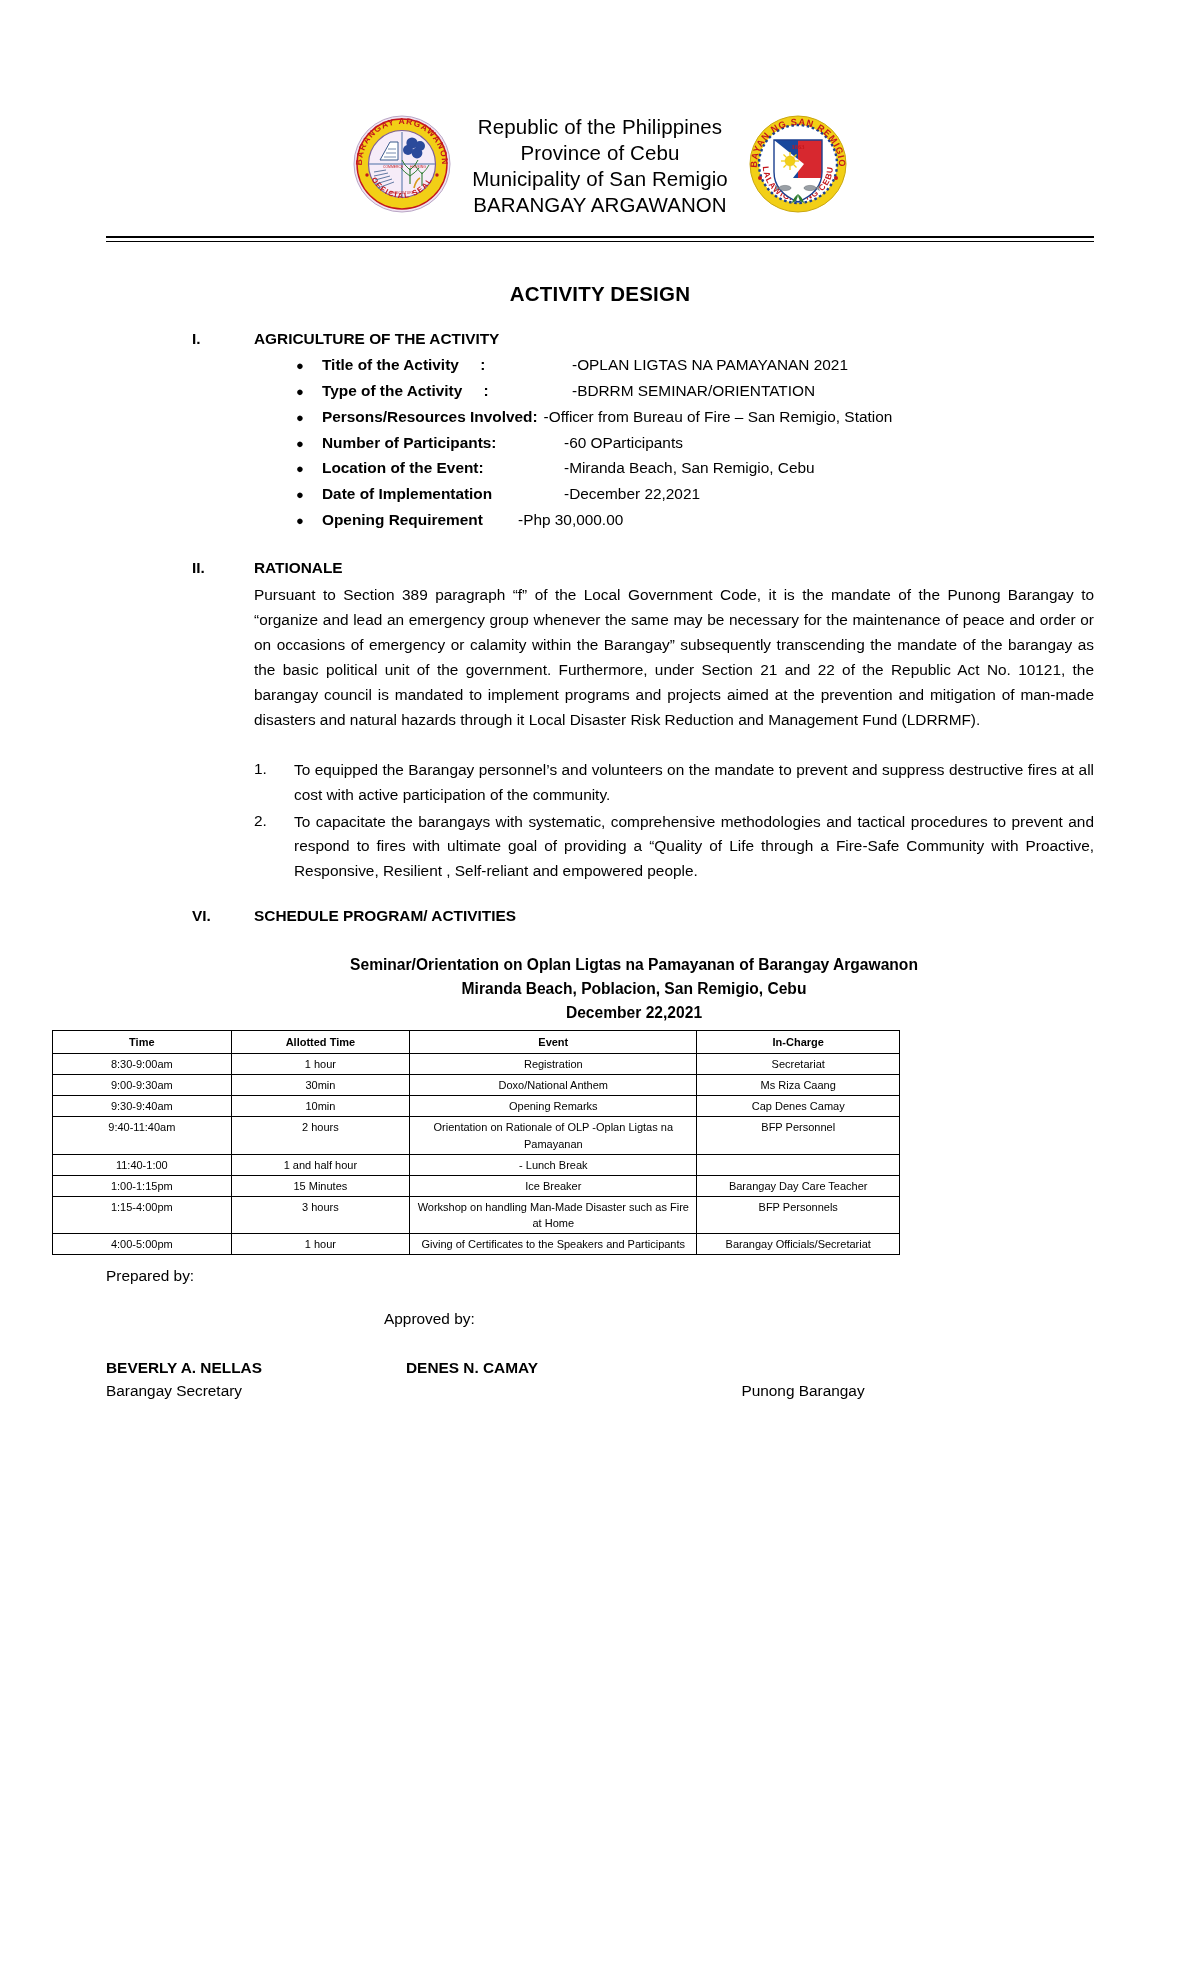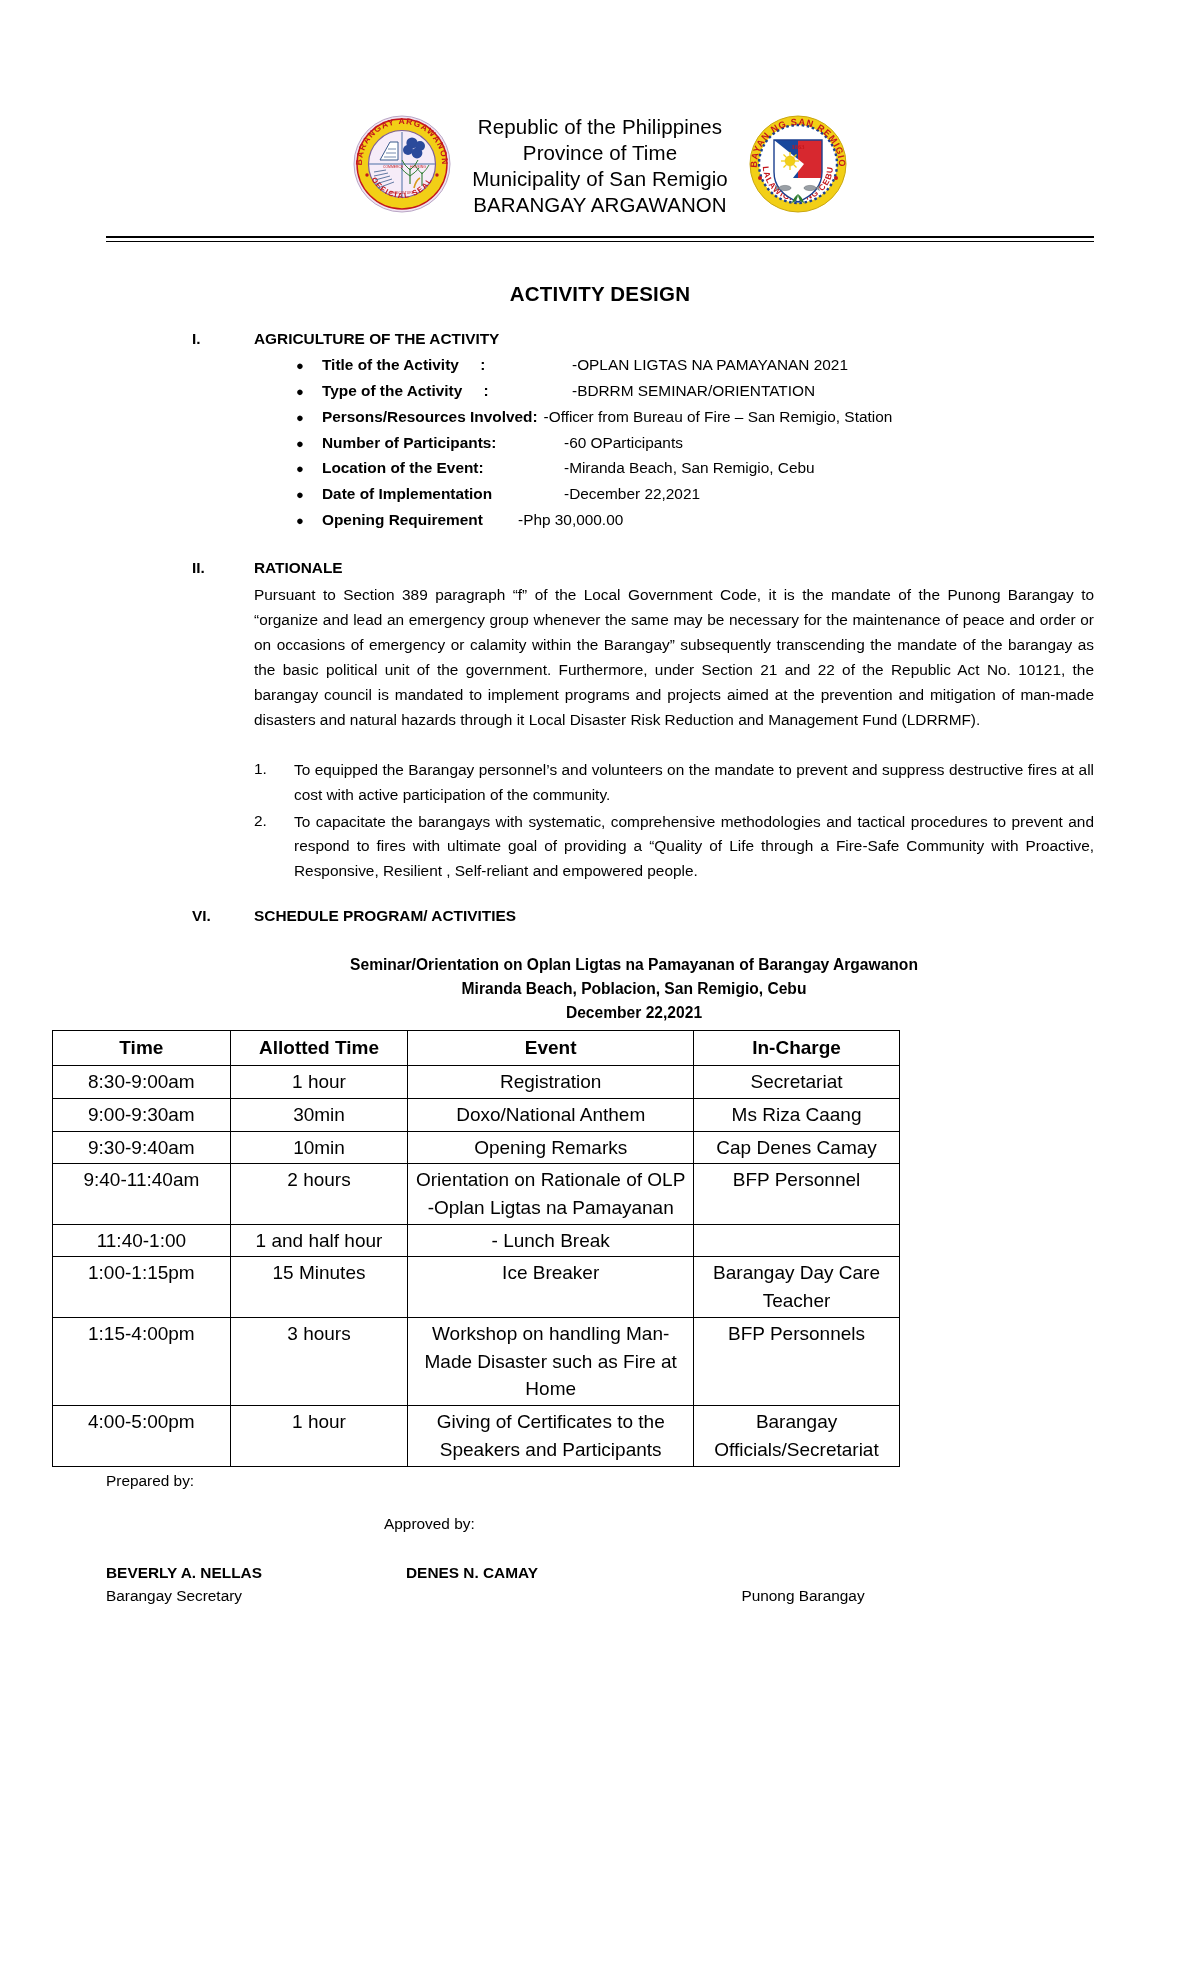--- a/index.html
+++ b/index.html
@@ -144,21 +144,21 @@
     line-height: 1.52;
     margin: 26px 0 0 0;
     padding-left: 68px;
   }
 
   
   table.schedule {
     border-collapse: collapse;
     width: 848px;
     margin: 6px 0 0 52px;
-    font-size: 19px;
+    font-size: 11px;
   }
   table.schedule td, table.schedule th {
     border: 1.4px solid #000;
     padding: 2px 4px;
     text-align: center;
     vertical-align: top;
     line-height: 1.46;
     font-weight: normal;
   }
   table.schedule th {
@@ -170,21 +170,21 @@
   .col-event { width: 292px; }
   .col-charge { width: 200px; }
 
   
   .sig-wrap {
     position: relative;
     margin: 0 0 0 106px;
     font-size: 15.4px;
     line-height: 1.5;
   }
-  .prepared { margin-top: 2px; }
+  .prepared { margin-top: 9px; }
   .approved {
     margin-top: 20px;
     padding-left: 278px;
   }
   .sig-row {
     display: flex;
     margin-top: 26px;
   }
   .sig-left { width: 278px; flex: 0 0 278px; }
   .sig-right { flex: 1 1 auto; padding-left: 12px; }
@@ -244,21 +244,21 @@
           <path d="M64,76 q2,-8 6,-10" stroke="#d89b1c" stroke-width="1.6" fill="none"></path>
         </g>
         <text x="33" y="55.5" font-family="'Liberation Sans',sans-serif" font-size="3.4" fill="#c4161c">COMMERCE</text>
         <text x="60" y="55.5" font-family="'Liberation Sans',sans-serif" font-size="3.4" fill="#c4161c">HOUSING</text>
         <text x="52" y="82" font-family="'Liberation Sans',sans-serif" font-size="3.4" fill="#c4161c" text-anchor="middle">AGRICULTURE</text>
       </svg>
     </div>
 
     <div class="lh-text">
       <div>Republic of the Philippines</div>
-      <div>Province of Time</div>
+      <div>Province of Cebu</div>
       <div>Municipality of San Remigio</div>
       <div>BARANGAY ARGAWANON</div>
     </div>
 
     <div class="seal">
       <svg width="104" height="104" viewBox="0 0 104 104" aria-hidden="true">
         <defs>
           <path id="arcTopR" d="M 11,54 A 41,41 0 0 1 93,54"></path>
           <path id="arcBotR" d="M 17,54 A 35,35 0 0 0 87,54"></path>
           <clipPath id="shieldClip">

